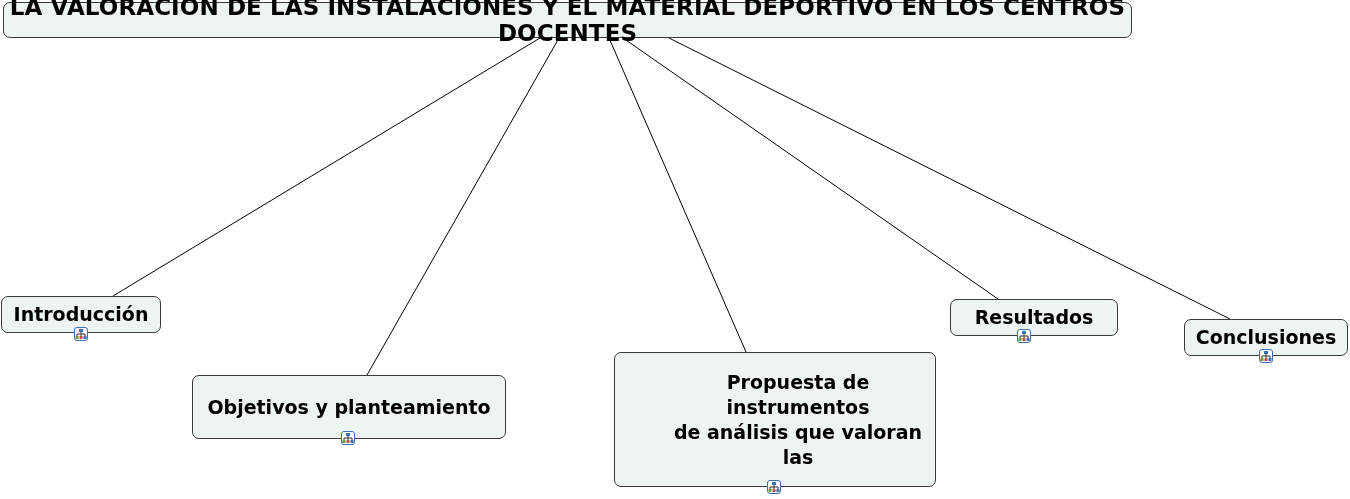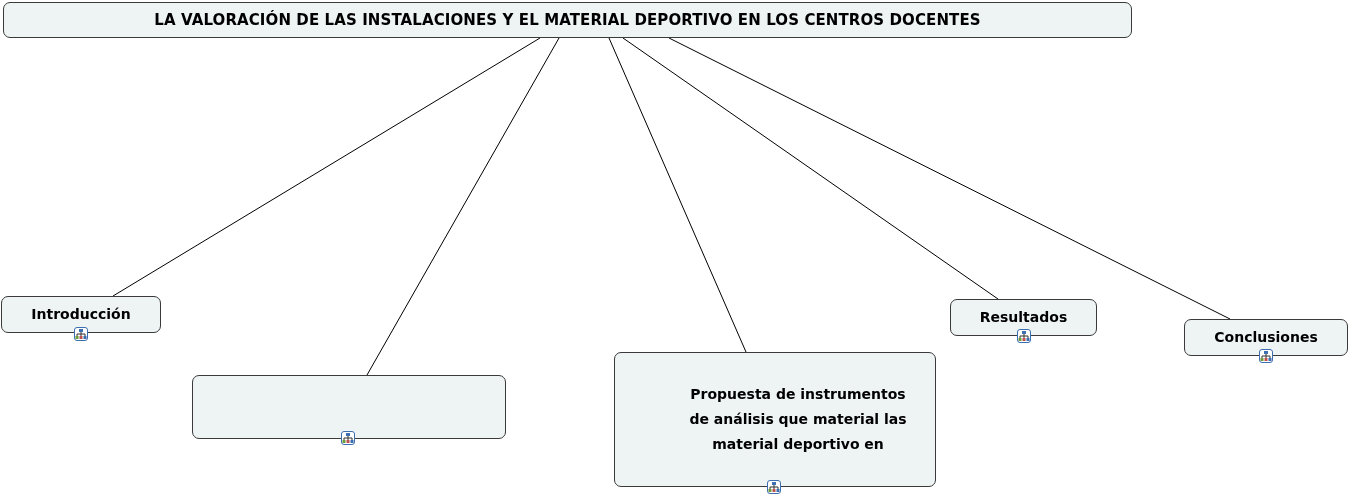--- a/index.html
+++ b/index.html
@@ -3,22 +3,22 @@
 <meta charset="utf-8">
 <style>
   html, body { margin:0; padding:0; background:#ffffff; }
   body { width:1350px; height:499px; position:relative; overflow:hidden;
          font-family: "DejaVu Sans", sans-serif; }
   svg.lines { position:absolute; left:0; top:0; width:1350px; height:499px; }
   .node { position:absolute; box-sizing:border-box; background:#eef3f4;
           border:1px solid #3a3a3a; border-radius:7px; color:#000;
           font-weight:bold; text-align:center; display:flex;
           align-items:center; justify-content:center; cursor:pointer; }
-  .root { font-size:15px; letter-spacing:0.1px; }
-  .child { font-size:14px; line-height:25px; }
+  .root { font-size:23px; letter-spacing:0.1px; }
+  .child { font-size:19px; line-height:25px; }
   .icon { position:absolute; width:14px; height:14px; box-sizing:border-box;
           border:1px solid #3d6fb0; border-radius:3px; background:#ffffff; }
   .icon svg { display:block; width:12px; height:12px; }
 </style>
 </head>
 <body>
 
 <svg class="lines" viewBox="0 0 1350 499">
   <line x1="540" y1="38" x2="113" y2="296" stroke="#000" stroke-width="1"></line>
   <line x1="559" y1="38" x2="367" y2="375" stroke="#000" stroke-width="1"></line>
@@ -38,47 +38,47 @@
   <svg viewBox="0 0 12 12">
       <rect x="4" y="1" width="4" height="3" fill="#3d6fb0"></rect>
       <path d="M6 4 V6 M2 6 H10 M2 6 V8 M10 6 V8 M6 6 V8" stroke="#333" stroke-width="1" fill="none"></path>
       <rect x="0.5" y="8" width="3" height="3" fill="#6c9c3c"></rect>
       <rect x="4.5" y="8" width="3" height="3" fill="#c0504d"></rect>
       <rect x="8.5" y="8" width="3" height="3" fill="#3d6fb0"></rect>
     </svg>
 </div>
 
 <div class="node child" style="left:192px; top:375px; width:314px; height:64px; flex-direction:column;">
+  <span>Objetivos y planteamiento</span>
 </div>
 <div class="icon" style="left:341px; top:431px;">
   <svg viewBox="0 0 12 12">
       <rect x="4" y="1" width="4" height="3" fill="#3d6fb0"></rect>
       <path d="M6 4 V6 M2 6 H10 M2 6 V8 M10 6 V8 M6 6 V8" stroke="#333" stroke-width="1" fill="none"></path>
       <rect x="0.5" y="8" width="3" height="3" fill="#6c9c3c"></rect>
       <rect x="4.5" y="8" width="3" height="3" fill="#c0504d"></rect>
       <rect x="8.5" y="8" width="3" height="3" fill="#3d6fb0"></rect>
     </svg>
 </div>
 
 <div class="node child" style="left:614px; top:352px; width:322px; height:135px; flex-direction:column;padding-left:46px;">
   <span>Propuesta de instrumentos</span>
-  <span>de análisis que material las</span>
-  <span>material deportivo en</span>
+  <span>de análisis que valoran las</span>
 </div>
 <div class="icon" style="left:767px; top:480px;">
   <svg viewBox="0 0 12 12">
       <rect x="4" y="1" width="4" height="3" fill="#3d6fb0"></rect>
       <path d="M6 4 V6 M2 6 H10 M2 6 V8 M10 6 V8 M6 6 V8" stroke="#333" stroke-width="1" fill="none"></path>
       <rect x="0.5" y="8" width="3" height="3" fill="#6c9c3c"></rect>
       <rect x="4.5" y="8" width="3" height="3" fill="#c0504d"></rect>
       <rect x="8.5" y="8" width="3" height="3" fill="#3d6fb0"></rect>
     </svg>
 </div>
 
-<div class="node child" style="left:950px; top:299px; width:147px; height:37px;">
+<div class="node child" style="left:950px; top:299px; width:168px; height:37px;">
   <span>Resultados</span>
 </div>
 <div class="icon" style="left:1017px; top:329px;">
   <svg viewBox="0 0 12 12">
       <rect x="4" y="1" width="4" height="3" fill="#3d6fb0"></rect>
       <path d="M6 4 V6 M2 6 H10 M2 6 V8 M10 6 V8 M6 6 V8" stroke="#333" stroke-width="1" fill="none"></path>
       <rect x="0.5" y="8" width="3" height="3" fill="#6c9c3c"></rect>
       <rect x="4.5" y="8" width="3" height="3" fill="#c0504d"></rect>
       <rect x="8.5" y="8" width="3" height="3" fill="#3d6fb0"></rect>
     </svg>

